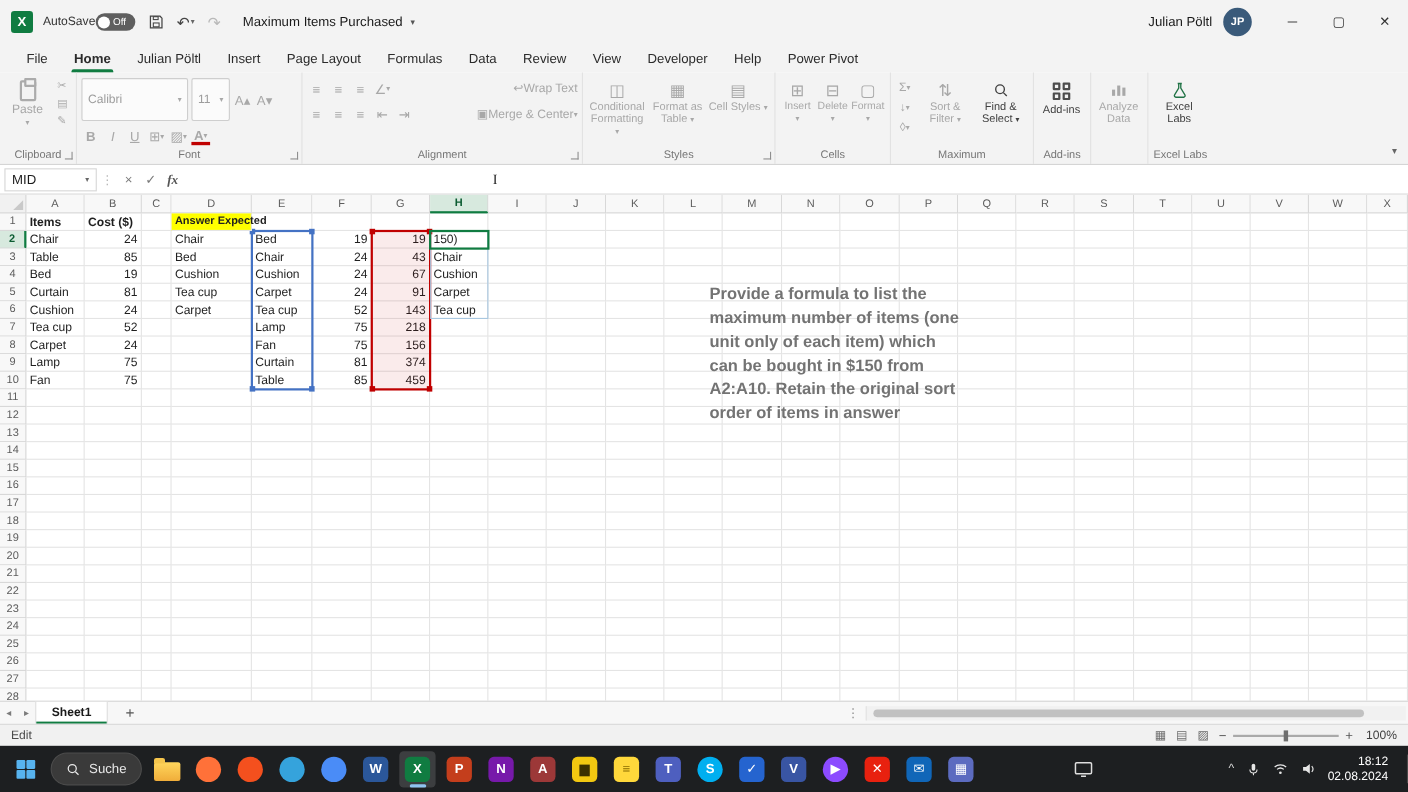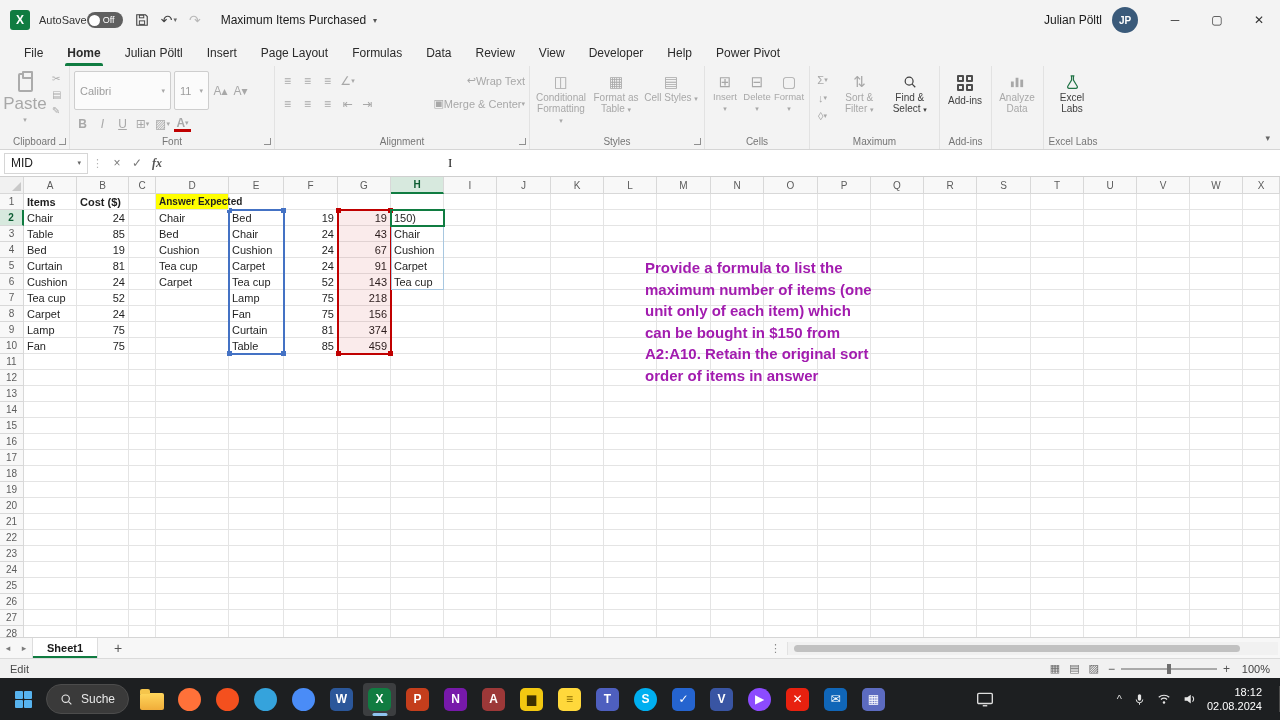--- a/index.html
+++ b/index.html
@@ -40,21 +40,21 @@
 .glabel{position:absolute;left:0;right:0;bottom:2px;text-align:center;font-size:10px;color:#767676;white-space:nowrap}
 .launcher{position:absolute;right:3px;bottom:4px;width:7px;height:7px;border-right:1px solid #8f8f8f;border-bottom:1px solid #8f8f8f}
 .combo{height:39px;border:1px solid #cecece;background:#fbfbfb;border-radius:2px;display:flex;align-items:center;justify-content:space-between;padding:0 5px;font-size:11px;color:#9d9d9d}
 .combo .chev{font-size:7px;color:#a8a8a8}
 .tbtn{min-width:17px;height:19px;display:inline-flex;align-items:center;justify-content:center;font-size:12px;color:#a8a8a8;white-space:nowrap}
 .tbtn.bld{font-weight:bold}.tbtn.itl{font-style:italic}.tbtn.und{text-decoration:underline}
 .fcolor{border-bottom:3px solid #c00000;height:15px;margin-top:2px;font-weight:bold}
 .frow{display:flex;gap:3px;align-items:center;margin-bottom:4px}
 .push{margin-left:auto}
 .bigbtn{display:flex;flex-direction:column;align-items:center;gap:2px;width:42px}
-.bb-label{font-size:17px;color:#a8a8a8}
+.bb-label{font-size:11px;color:#a8a8a8}
 .clip-icon{width:15px;height:19px;border:2px solid #ababab;border-radius:2px;position:relative;margin-top:2px}
 .clip-icon::before{content:"";position:absolute;top:-4px;left:2px;width:7px;height:4px;background:#f3f3f3;border:2px solid #ababab;border-radius:1px}
 .clip-side{display:flex;flex-direction:column;gap:1px;margin-left:6px}
 .mini-ic{font-size:10px;color:#ababab;height:15px;display:flex;align-items:center}
 .clip-rows{display:flex}
 .stackbtn{display:flex;flex-direction:column;align-items:center;width:54px;text-align:center;gap:2px;padding-top:2px}
 .stackbtn .sbic{height:17px;font-size:15px;color:#a8a8a8;display:flex;align-items:center}
 .sb-label{font-size:10px;line-height:1.12;color:#a8a8a8}
 .sb-label .chev{font-size:7px}
 .stackbtn.en .sb-label{color:#3f3f3f}
@@ -1087,21 +1087,21 @@
         <div class="cell"></div>
         <div class="cell"></div>
         <div class="cell"></div>
         <div class="cell"></div>
         <div class="cell"></div>
         <div class="cell"></div>
         <div class="cell"></div>
         <div class="cell"></div>
       </div>
     <div id="overlay">
-      <div id="annotation" style="color: #a21caf;">Provide a formula to list the
+      <div id="annotation" style="color: #737373;">Provide a formula to list the
 maximum number of items (one
 unit only of each item) which
 can be bought in $150 from
 A2:A10. Retain the original sort
 order of items in answer</div>
     <div class="rangebox" style="left: 228px; top: 32px; width: 57px; height: 146px; border: 2px solid rgb(68, 114, 196); background: transparent;">
           <div class="handle" style="background: rgb(68, 114, 196); left: -3px; top: -3px;"></div>
           <div class="handle" style="background: rgb(68, 114, 196); left: -3px; bottom: -3px;"></div>
           <div class="handle" style="background: rgb(68, 114, 196); right: -3px; top: -3px;"></div>
           <div class="handle" style="background: rgb(68, 114, 196); right: -3px; bottom: -3px;"></div>

